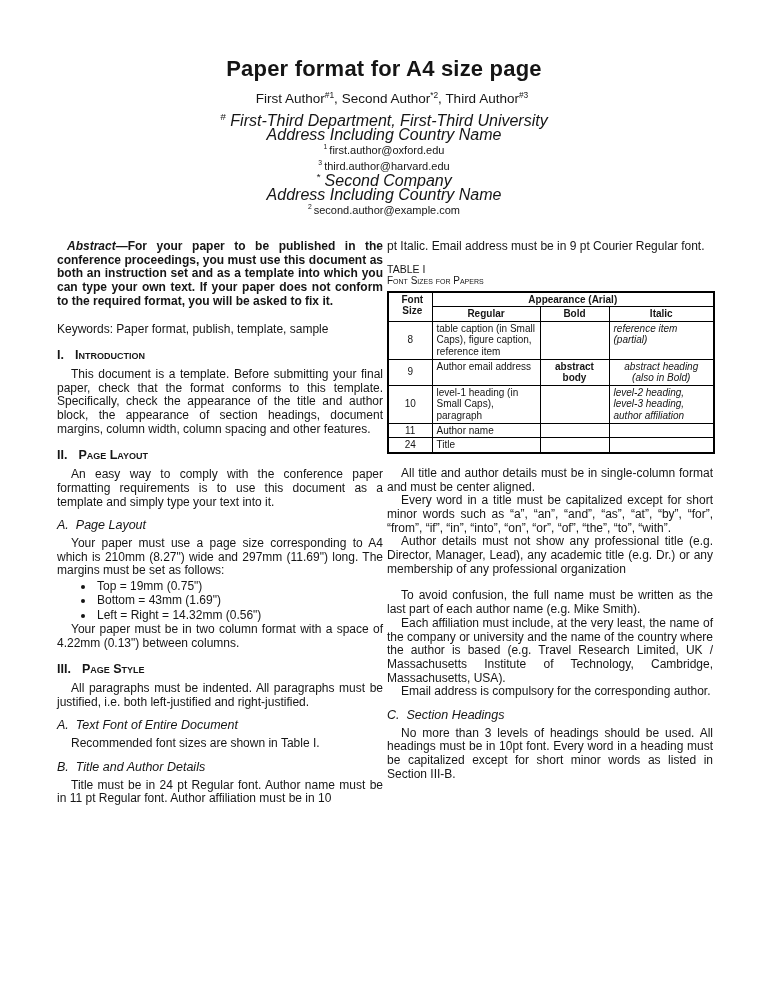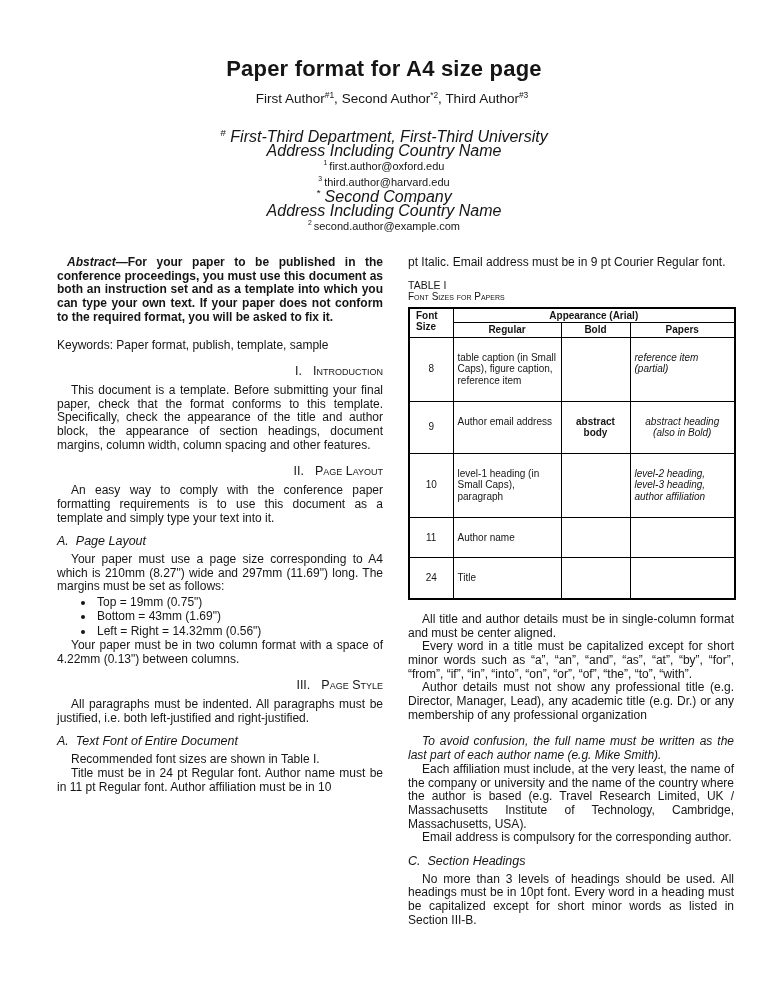--- a/index.html
+++ b/index.html
@@ -8,44 +8,44 @@
     background:#ffffff;
     font-family:"Liberation Sans", sans-serif;
     color:#151515;
     -webkit-font-smoothing:antialiased;
   }
   .page { position:relative; width:768px; height:928px; overflow:hidden; }
 
   
   .paper-header { text-align:center; padding-top:56px; }
   .paper-title { font-size:22px; font-weight:bold; margin:0 0 9px 0; letter-spacing:0.2px; }
-  .authors { font-size:13.5px; margin:0 0 24px 0;padding-left:16px; }
+  .authors { font-size:13.5px; margin:0 0 8px 0;padding-left:16px; }
   .authors sup, .affil sup, .email sup { font-size:62%; vertical-align:super; line-height:0; }
   .affil { font-size:16px; font-style:italic; line-height:14px; }
   .email { font-size:11px; font-style:normal; line-height:16px; }
   .email sup { margin-right:2px; }
 
   
   .columns {
-    display:flex; gap:25px;
+    display:flex; gap:4px;
     padding:0 51px 0 57px;
     margin-top:22px;
     font-size:12px; line-height:13.7px;
     text-align:justify;
   }
   .col { flex:0 0 326px; width:326px; }
 
   p { margin:0; text-indent:14px; }
   p.noindent { text-indent:0; }
   .abstract { font-weight:bold; text-indent:10px; margin-bottom:14px; }
   .abstract .lead { font-style:italic; }
   .keywords { text-indent:0; }
 
   h2.sec {
-    font-size:12.5px; font-weight:normal; text-align:right;
+    font-size:12.5px; font-weight:bold; text-align:left;
     font-variant:small-caps; margin:13px 0 5px 0; text-indent:0;
   }
   h2.sec .num { font-variant:normal; margin-right:11px; }
   h3.sub {
     font-size:12.5px; font-weight:normal; font-style:italic;
     text-align:left; margin:10px 0 4px 0; text-indent:0;
   }
   h3.sub .num { margin-right:7px; }
 
   ul.bullets { list-style:disc; margin:1px 0 1px 0; padding-left:38px; text-align:left; }
@@ -53,29 +53,29 @@
 
   
   .tbl-caption { text-align:left; margin-top:9px; font-size:10.5px; line-height:12px; text-indent:0; }
   .tbl-caption .cap2 { font-variant:small-caps; font-size:10px; }
   table.font-table {
     border-collapse:collapse; width:326px; table-layout:fixed;
     margin:4px 0 13px 0;
     font-size:10px; line-height:11.6px; text-align:left;
     border:2px solid #000;
   }
-  .font-table th, .font-table td { border:1px solid #000; padding:14px 4px; vertical-align:top; }
+  .font-table th, .font-table td { border:1px solid #000; padding:1px 4px; vertical-align:top; }
   .font-table th { font-weight:bold; text-align:center; padding:1px 2px; }
-  .font-table th.fs { text-align:left; padding-left:6px; vertical-align:top; }
+  .font-table th.fs { text-align:center; padding-left:6px; vertical-align:top; }
   .font-table td.size { text-align:center; vertical-align:middle; }
   .font-table td.c-bold { font-weight:bold; text-align:center; }
   .font-table td.c-italic { font-style:italic; }
   .font-table td.center { text-align:center; }
 
-  .gap-before { margin-top:13px;font-style:italic; }
+  .gap-before { margin-top:13px; }
   h3.sub.big-gap { }
 </style>
 </head>
 <body>
 
 <div class="page">
 
   <header class="paper-header">
     <h1 class="paper-title">Paper format for A4 size page</h1>
 
@@ -138,20 +138,21 @@
       <p>Your paper must be in two column format with a space of 4.22mm (0.13") between columns.</p>
 
       <h2 class="sec"><span class="num">III.</span><span>Page Style</span></h2>
 
       <p>All paragraphs must be indented. All paragraphs must be justified, i.e. both left-justified and right-justified.</p>
 
       <h3 class="sub"><span class="num">A.</span><span>Text Font of Entire Document</span></h3>
 
       <p>Recommended font sizes are shown in Table I.</p>
 
+      <h3 class="sub"><span class="num">B.</span><span>Title and Author Details</span></h3>
 
       <p>Title must be in 24 pt Regular font. Author name must be in 11 pt Regular font. Author affiliation must be in 10</p>
 
     </div>
 
     <div class="col">
 
       <p class="noindent">pt Italic. Email address must be in 9 pt Courier Regular font.</p>
 
       <div class="tbl-caption">
@@ -167,21 +168,21 @@
             <col style="width:105px">
         </colgroup>
         <thead>
           <tr>
             <th class="fs" rowspan="2">Font Size</th>
             <th colspan="3">Appearance (Arial)</th>
           </tr>
           <tr>
             <th>Regular</th>
             <th>Bold</th>
-            <th>Papers</th>
+            <th>Italic</th>
           </tr>
         </thead>
         <tbody>
           <tr>
             <td class="size">8</td>
             <td>table caption (in Small Caps), figure caption, reference item</td>
             <td class="c-bold"></td>
             <td class="c-italic">reference item (partial)</td>
           </tr>
           <tr>

